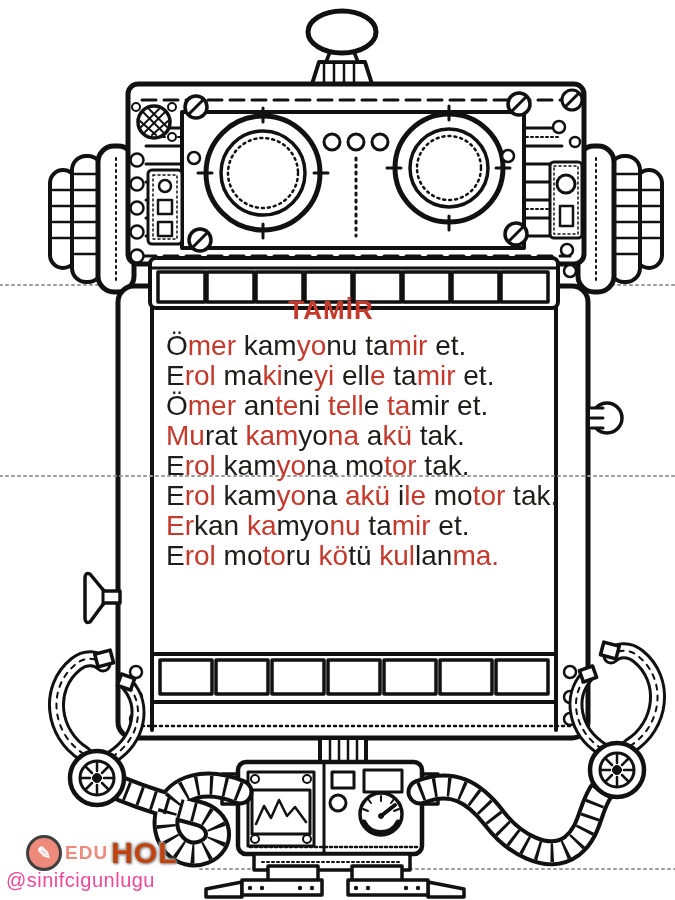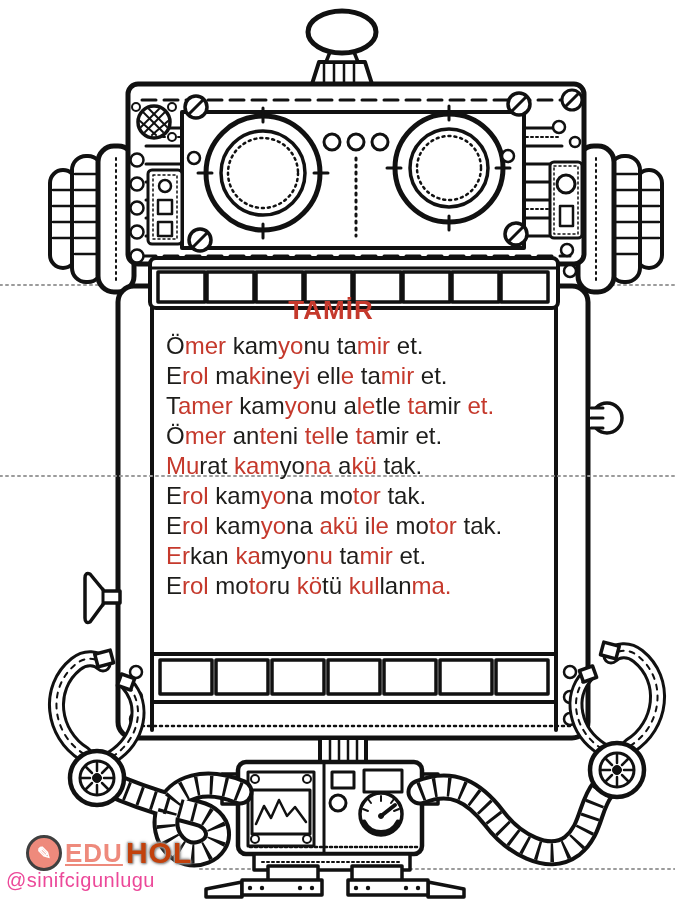--- a/index.html
+++ b/index.html
@@ -3,28 +3,28 @@
 <meta charset="utf-8">
 <style>
   html,body{margin:0;padding:0;}
   body{width:675px;height:900px;background:#fff;overflow:hidden;position:relative;
        font-family:"Liberation Sans",sans-serif;}
   .stage{position:absolute;left:0;top:0;width:675px;height:900px;}
   svg.robot{position:absolute;left:0;top:0;z-index:0;}
   .board-text{position:absolute;left:166px;top:294px;width:398px;z-index:2;}
   .title{width:330px;text-align:center;font-weight:bold;font-size:26px;line-height:32px;
          letter-spacing:1px;color:var(--text-red);margin-bottom:5px;}
-  .lines .line{white-space:pre;font-size:24px;line-height:30px;color:var(--text-black);}
+  .lines .line{white-space:pre;font-size:28px;line-height:30px;color:var(--text-black);}
   .lines .red{color:var(--text-red);}
   .lines .blk{color:var(--text-black);}
   .logo{position:absolute;left:26px;top:835px;display:flex;align-items:center;gap:3px;z-index:3;}
   .logo-icon{width:30px;height:30px;border-radius:50%;background:var(--logo-salmon);
              border:3px solid #3f3f3f;color:#fff;display:flex;align-items:center;
              justify-content:center;font-size:17px;font-weight:bold;}
-  .logo-edu{font-size:26px;font-weight:bold;color:var(--logo-salmon);letter-spacing:1px;text-decoration:underline;}
+  .logo-edu{font-size:19px;font-weight:bold;color:var(--logo-salmon);letter-spacing:1px;}
   .logo-hol{font-size:30px;font-weight:bold;color:#c2410c;letter-spacing:1px;
             text-shadow:0 0 2px #9a9a9a,0 0 4px #9a9a9a,1px 1px 2px #8a8a8a,-1px -1px 2px #c0c0c0;}
   .handle{position:absolute;left:6px;top:869px;font-size:20px;letter-spacing:0.5px;
           color:#ec4899;z-index:3;}
 </style>
 </head>
 <body>
 
 <div class="stage">
 
@@ -358,21 +358,20 @@
     </g>
     <circle cx="617" cy="770" r="4.5" fill="#111"></circle>
   </g>
 </svg>
 
 <div class="board-text">
   <div class="title">TAMİR</div>
   <div class="lines">
         <div class="line"><span class="blk">Ö</span><span class="red">mer</span><span class="blk"> kam</span><span class="red">yo</span><span class="blk">nu ta</span><span class="red">mir</span><span class="blk"> et.</span></div>
         <div class="line"><span class="blk">E</span><span class="red">rol</span><span class="blk"> ma</span><span class="red">ki</span><span class="blk">ne</span><span class="red">yi</span><span class="blk"> ell</span><span class="red">e</span><span class="blk"> ta</span><span class="red">mir</span><span class="blk"> et.</span></div>
-        <div class="line"><span class="blk">T</span><span class="red">amer</span><span class="blk"> kam</span><span class="red">yo</span><span class="blk">nu a</span><span class="red">le</span><span class="blk">tle </span><span class="red">ta</span><span class="blk">mir </span><span class="red">et.</span></div>
         <div class="line"><span class="blk">Ö</span><span class="red">mer</span><span class="blk"> an</span><span class="red">te</span><span class="blk">ni </span><span class="red">tell</span><span class="blk">e </span><span class="red">ta</span><span class="blk">mir et.</span></div>
         <div class="line"><span class="red">Mu</span><span class="blk">rat </span><span class="red">kam</span><span class="blk">yo</span><span class="red">na </span><span class="blk">a</span><span class="red">kü</span><span class="blk"> tak.</span></div>
         <div class="line"><span class="blk">E</span><span class="red">rol</span><span class="blk"> kam</span><span class="red">yo</span><span class="blk">na mo</span><span class="red">tor</span><span class="blk"> tak.</span></div>
         <div class="line"><span class="blk">E</span><span class="red">rol</span><span class="blk"> kam</span><span class="red">yo</span><span class="blk">na </span><span class="red">akü</span><span class="blk"> i</span><span class="red">le</span><span class="blk"> mo</span><span class="red">tor</span><span class="blk"> tak.</span></div>
         <div class="line"><span class="red">Er</span><span class="blk">kan </span><span class="red">ka</span><span class="blk">myo</span><span class="red">nu</span><span class="blk"> ta</span><span class="red">mir</span><span class="blk"> et.</span></div>
         <div class="line"><span class="blk">E</span><span class="red">rol</span><span class="blk"> mo</span><span class="red">to</span><span class="blk">ru </span><span class="red">kö</span><span class="blk">tü </span><span class="red">kul</span><span class="blk">lan</span><span class="red">ma.</span></div>
       </div>
 </div>
 
 <div class="logo">

